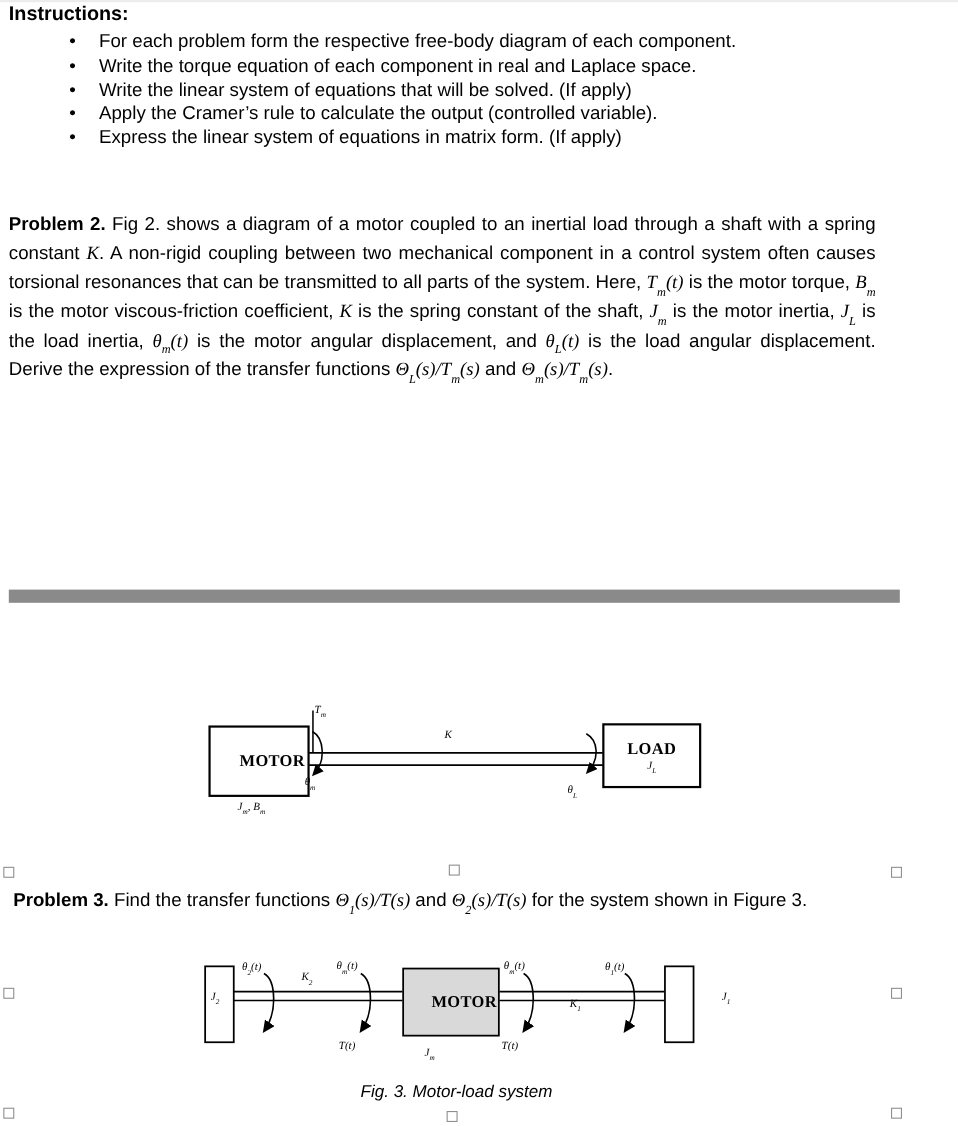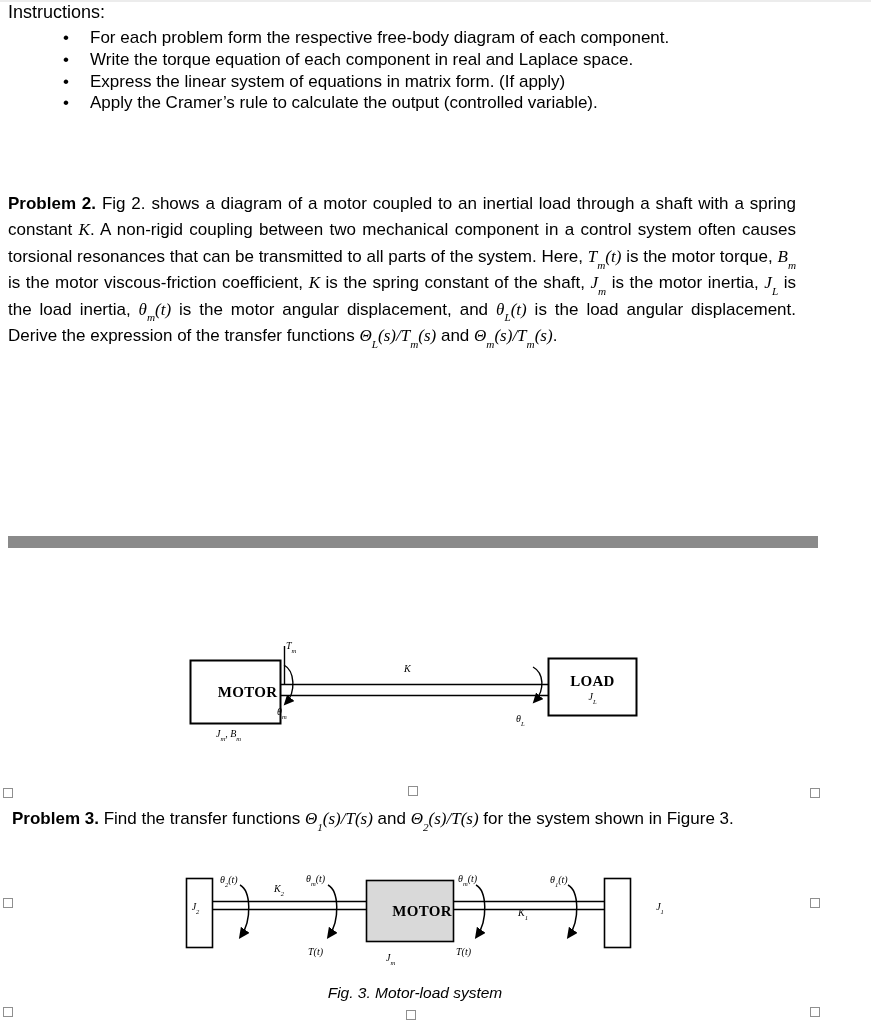--- a/index.html
+++ b/index.html
@@ -1,19 +1,19 @@
 <!DOCTYPE html>
 <html><head>
 <meta charset="utf-8">
 <style>
   html,body{margin:0;padding:0;}
   body{width:871px;height:1024px;background:#ffffff;position:relative;overflow:hidden;
        font-family:"Liberation Sans",sans-serif;color:#000;}
   .top-strip{position:absolute;left:0;top:0;width:871px;height:2px;background:#ececec;}
-  .h-title{position:absolute;left:8px;top:2px;font-size:18px;font-weight:normal;}
+  .h-title{position:absolute;left:8px;top:2px;font-size:18px;font-weight:bold;}
   .bullets{position:absolute;left:58px;top:27px;width:730px;font-size:17px;line-height:21.8px;}
   .bullet-row{display:flex;}
   .bullet-row::before{content:"\2022";flex:0 0 27px;padding-left:5px;}
   .para{position:absolute;font-size:17px;line-height:26.4px;text-align:justify;}
   .para i,.dlabel i{font-family:"Liberation Serif",serif;font-style:italic;}
   sub{font-size:0.66em;line-height:0;position:relative;top:0.22em;}
   .divider{position:absolute;left:8px;top:536px;width:810px;height:12px;background:#8a8a8a;}
   .fig{position:absolute;}
   .fig svg{position:absolute;left:0;top:0;}
   .dlabel{position:absolute;font-family:"Liberation Serif",serif;font-style:italic;
@@ -36,24 +36,27 @@
   <div class="h-title">Instructions:</div>
 
   <div class="bullets">
     <div class="bullet-row">
         <span>For each problem form the respective free-body diagram of each component.</span>
       </div>
     <div class="bullet-row">
         <span>Write the torque equation of each component in real and Laplace space.</span>
       </div>
     <div class="bullet-row">
-        <span>Express the linear system of equations in matrix form. (If apply)</span>
+        <span>Write the linear system of equations that will be solved. (If apply)</span>
       </div>
     <div class="bullet-row">
         <span>Apply the Cramer’s rule to calculate the output (controlled variable).</span>
+      </div>
+    <div class="bullet-row">
+        <span>Express the linear system of equations in matrix form. (If apply)</span>
       </div>
   </div>
 
   <div class="para" style="left:8px;top:191px;width:788px;"><b>Problem 2.</b> Fig 2. shows a diagram of a motor coupled to an inertial load through a shaft with a spring constant <i>K</i>. A non-rigid coupling between two mechanical component in a control system often causes torsional resonances that can be transmitted to all parts of the system. Here, <i>T<sub>m</sub>(t)</i> is the motor torque, <i>B<sub>m</sub></i> is the motor viscous-friction coefficient, <i>K</i> is the spring constant of the shaft, <i>J<sub>m</sub></i> is the motor inertia, <i>J<sub>L</sub></i> is the load inertia, <i>θ<sub>m</sub>(t)</i> is the motor angular displacement, and <i>θ<sub>L</sub>(t)</i> is the load angular displacement. Derive the expression of the transfer functions <i>Θ<sub>L</sub>(s)/T<sub>m</sub>(s)</i> and <i>Θ<sub>m</sub>(s)/T<sub>m</sub>(s)</i>.</div>
 
   <div class="divider"></div>
 
   <div class="fig" style="left:185px;top:640px;width:465px;height:120px;">
     <svg width="465" height="120">
       <defs>

